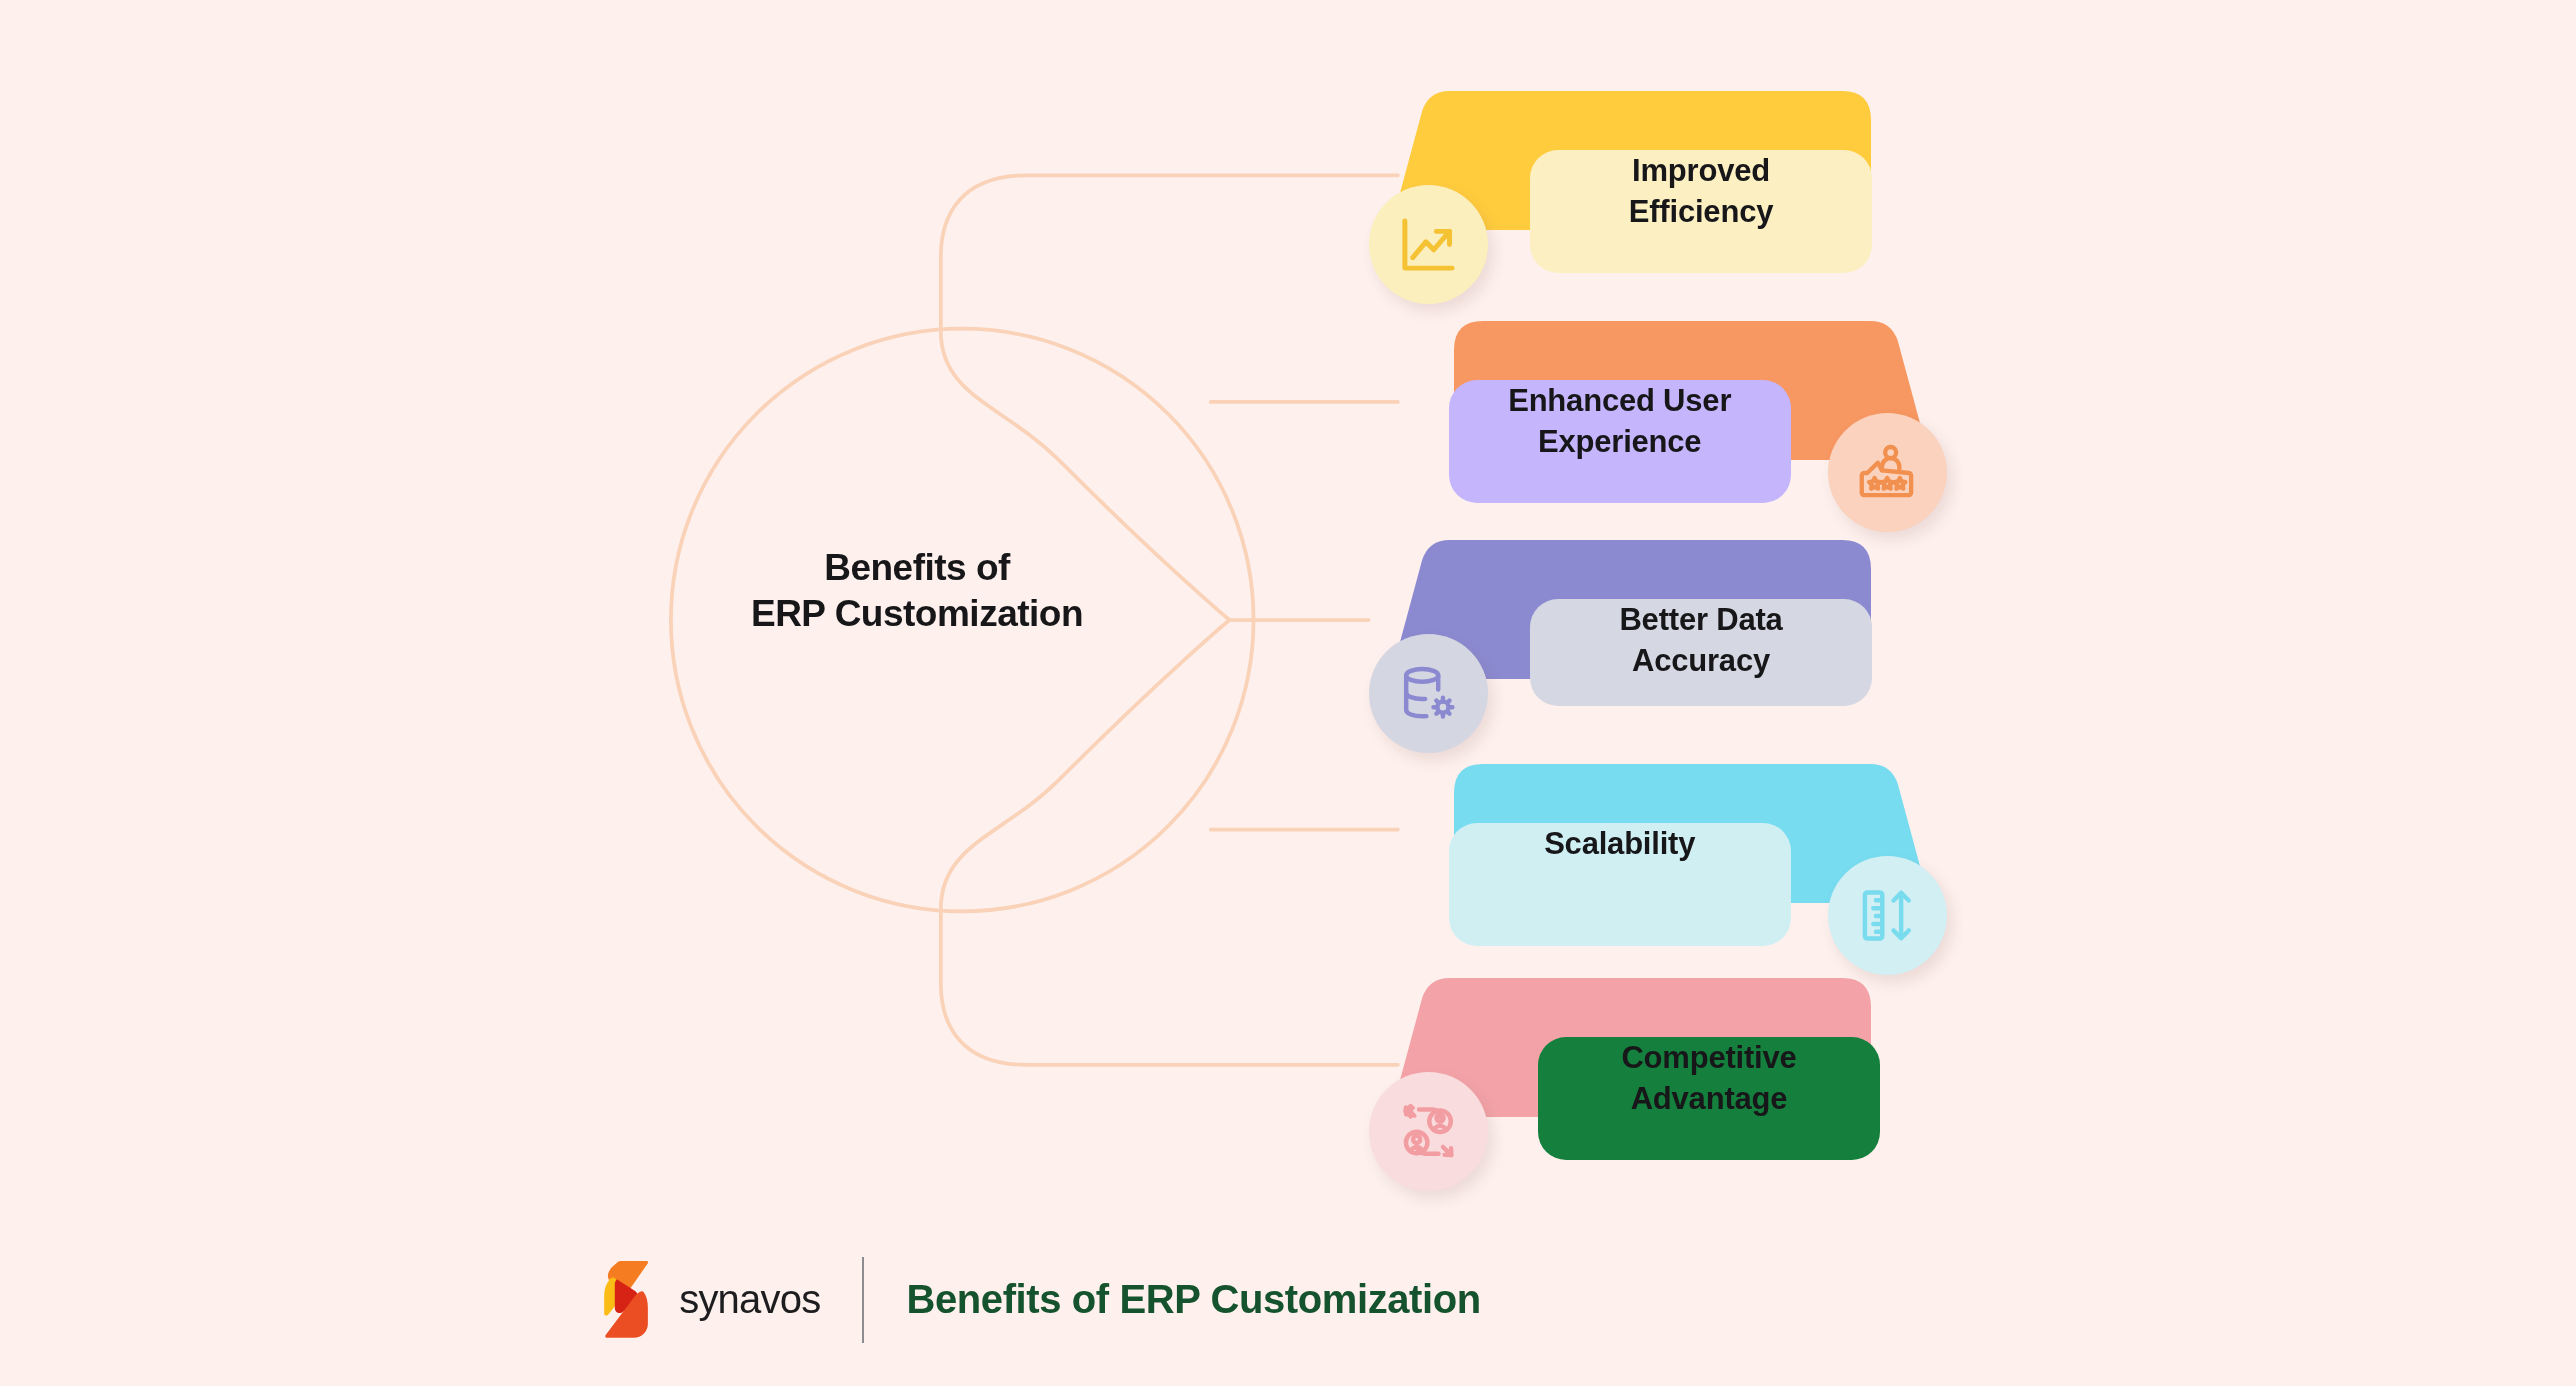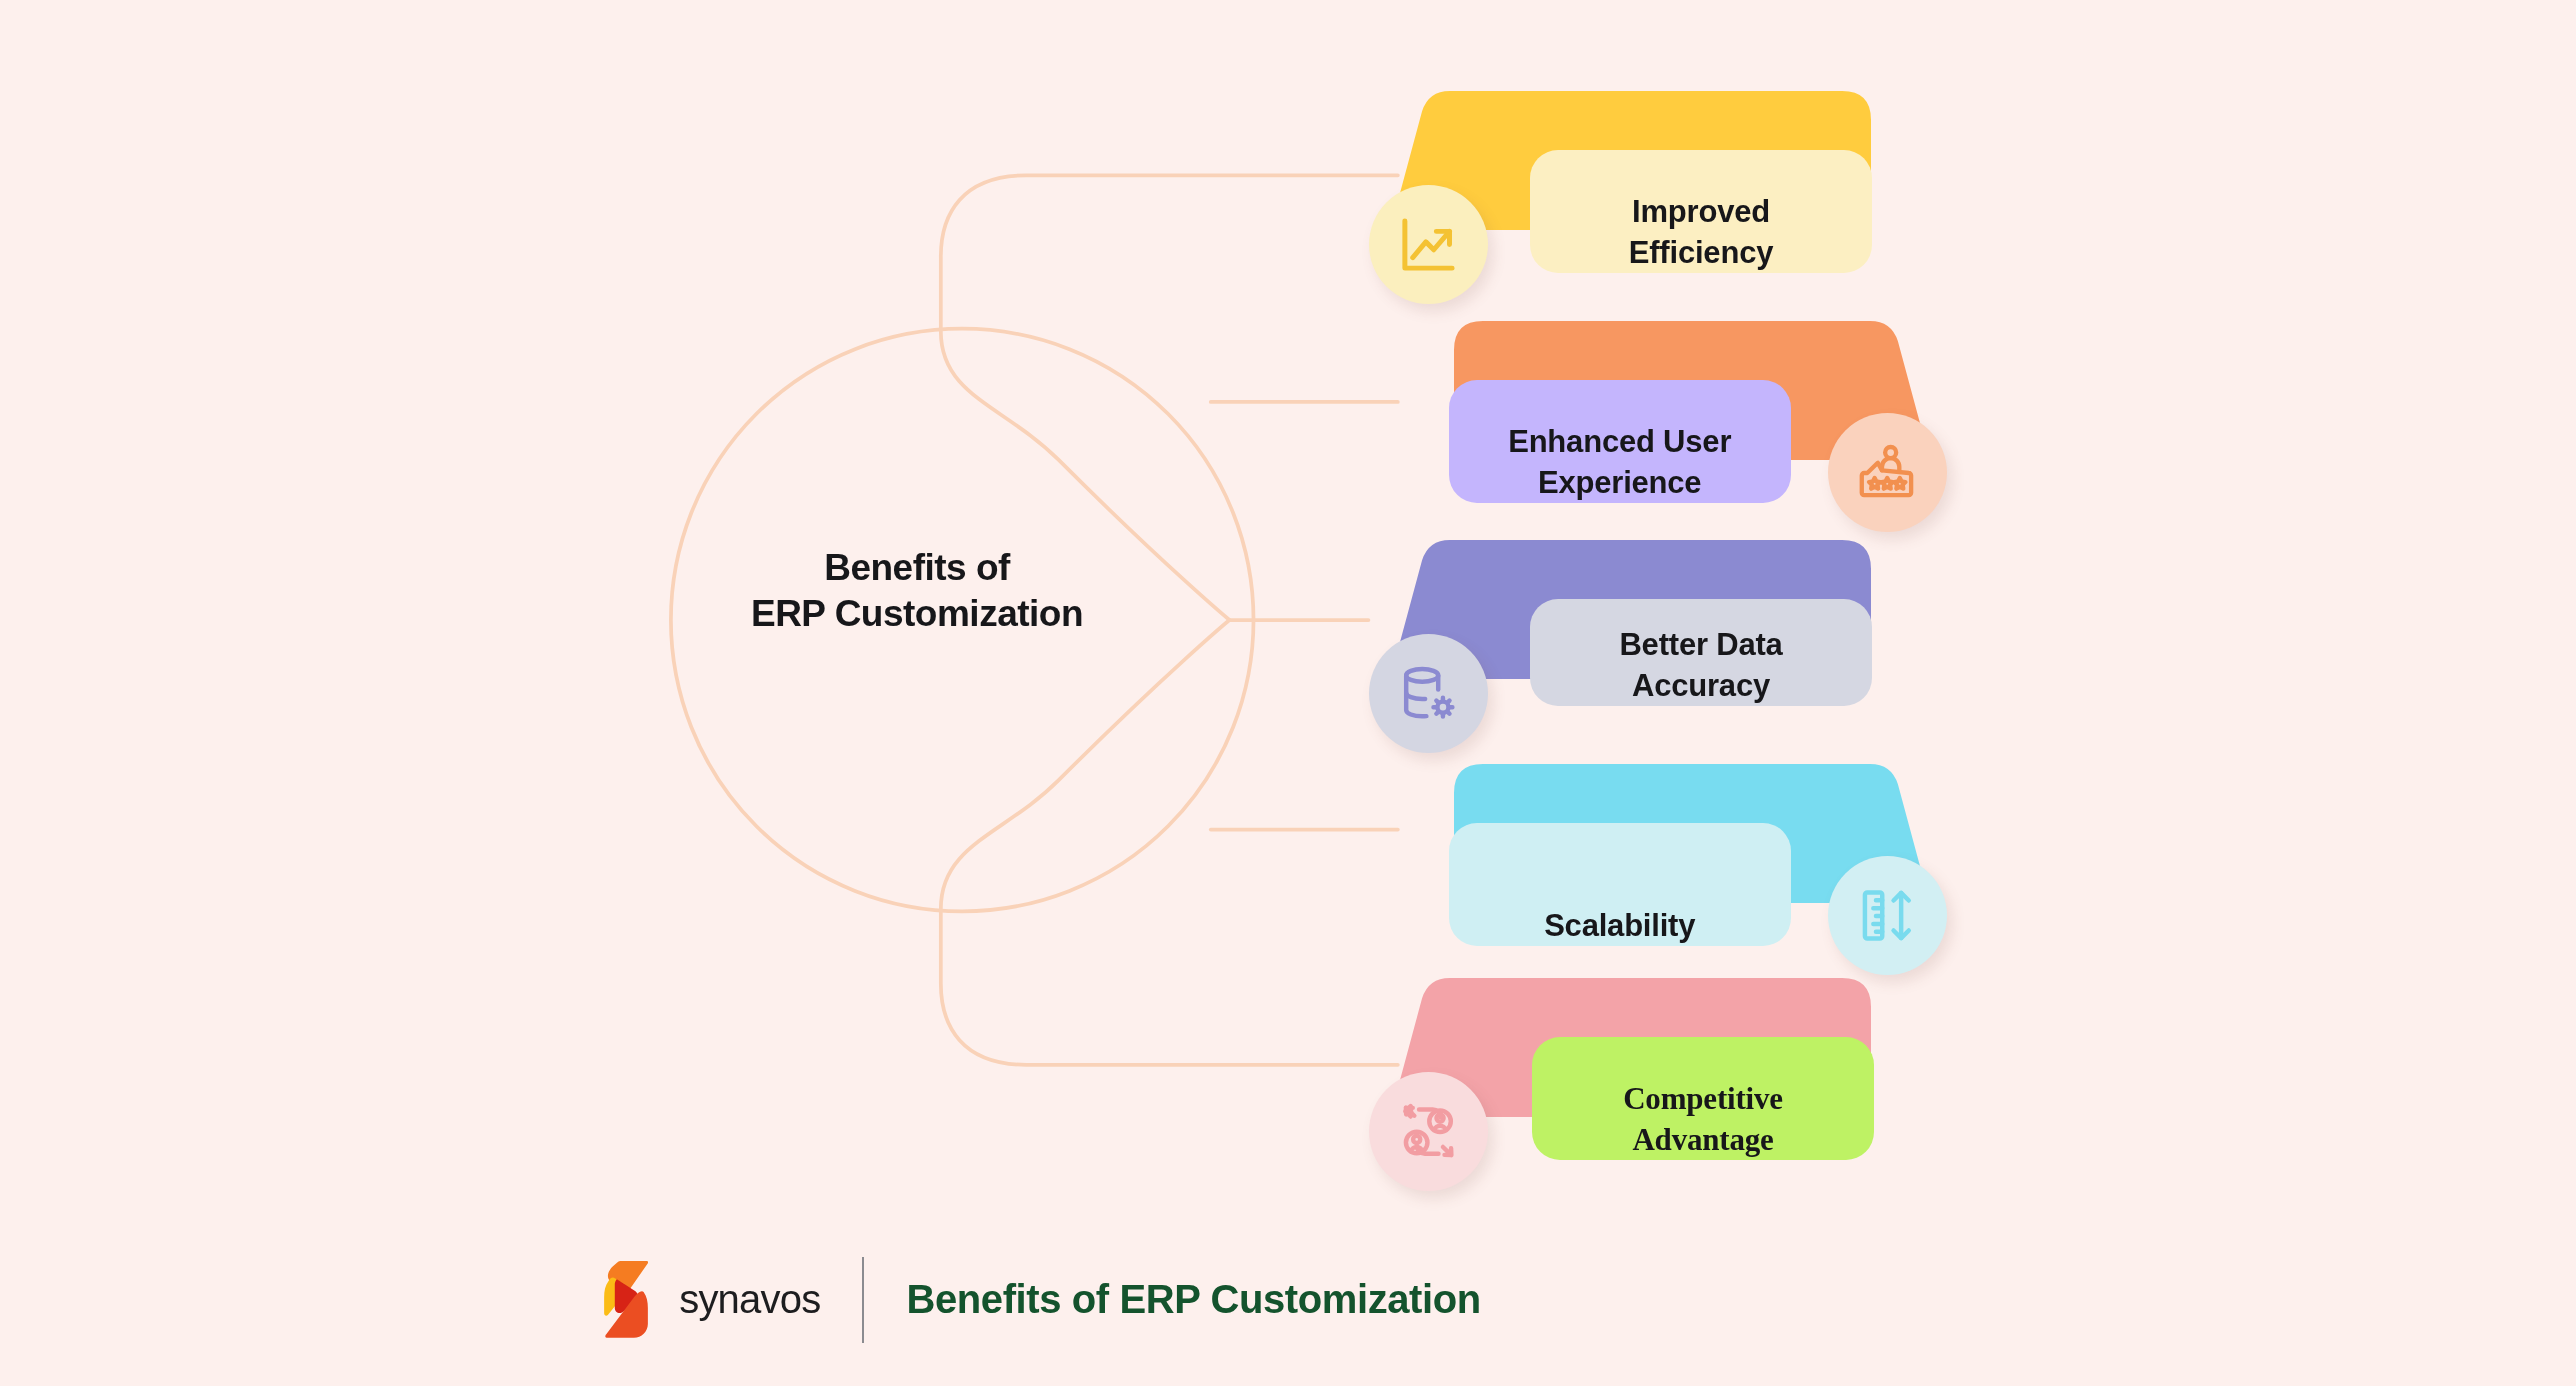--- a/index.html
+++ b/index.html
@@ -32,21 +32,21 @@
 
   .back-plate {
     position: absolute;
     top: 0; left: 0;
     width: 100%; height: 100%;
   }
   .front-plate {
     position: absolute;
     border-radius: 28px;
     display: flex;
-    align-items: flex-end;
+    align-items: flex-start;
     justify-content: center;
     text-align: center;
     color: #17171a;
     font-size: 31px;
     font-weight: 700;
     line-height: 1.33;
     letter-spacing: -0.2px;
     padding: 0 30px;
   }
   .icon-bubble {
@@ -196,21 +196,21 @@
         <path d="M14.3 6.3 L17.2 3.4 L20.1 6.3"></path>
         <path d="M14.3 17.7 L17.2 20.6 L20.1 17.7"></path>
       </svg>
     </div>
   </div>
 
   <div class="card-row" style="left:1390px; top:978px; width:481px; height:139px;">
     <svg class="back-plate" viewBox="0 0 900 260" preserveAspectRatio="none">
       <path d="M 112 0 L 846 0 Q 900 0 900 54 L 900 206 Q 900 260 846 260 L 20 260 Q 0 260 6 238 L 60 38 Q 72 0 112 0 Z" fill="#F3A3A8"></path>
     </svg>
-    <div class="front-plate" style="left:142px; top:59px; width:342px; height:123px; background:#bef264;font-family:Liberation Serif, serif;">
+    <div class="front-plate" style="left:148px; top:59px; width:342px; height:123px; background:#15803d;">
       <span>Competitive Advantage</span>
     </div>
     <div class="icon-bubble" style="left:-21.4px; top:94px; background:#F9DCDD;">
       <svg viewBox="0 0 24 24" fill="none" stroke="#F29DA2" stroke-width="1.7" stroke-linecap="round" stroke-linejoin="round">
         <circle cx="16.4" cy="8.1" r="4.1"></circle>
         <circle cx="16.4" cy="6.9" r="1.35"></circle>
         <path d="M14.2 11.3 a2.4 2.4 0 0 1 4.4 0"></path>
         <circle cx="7.5" cy="16.2" r="4.1"></circle>
         <circle cx="7.5" cy="15" r="1.35"></circle>
         <path d="M5.3 19.4 a2.4 2.4 0 0 1 4.4 0"></path>

